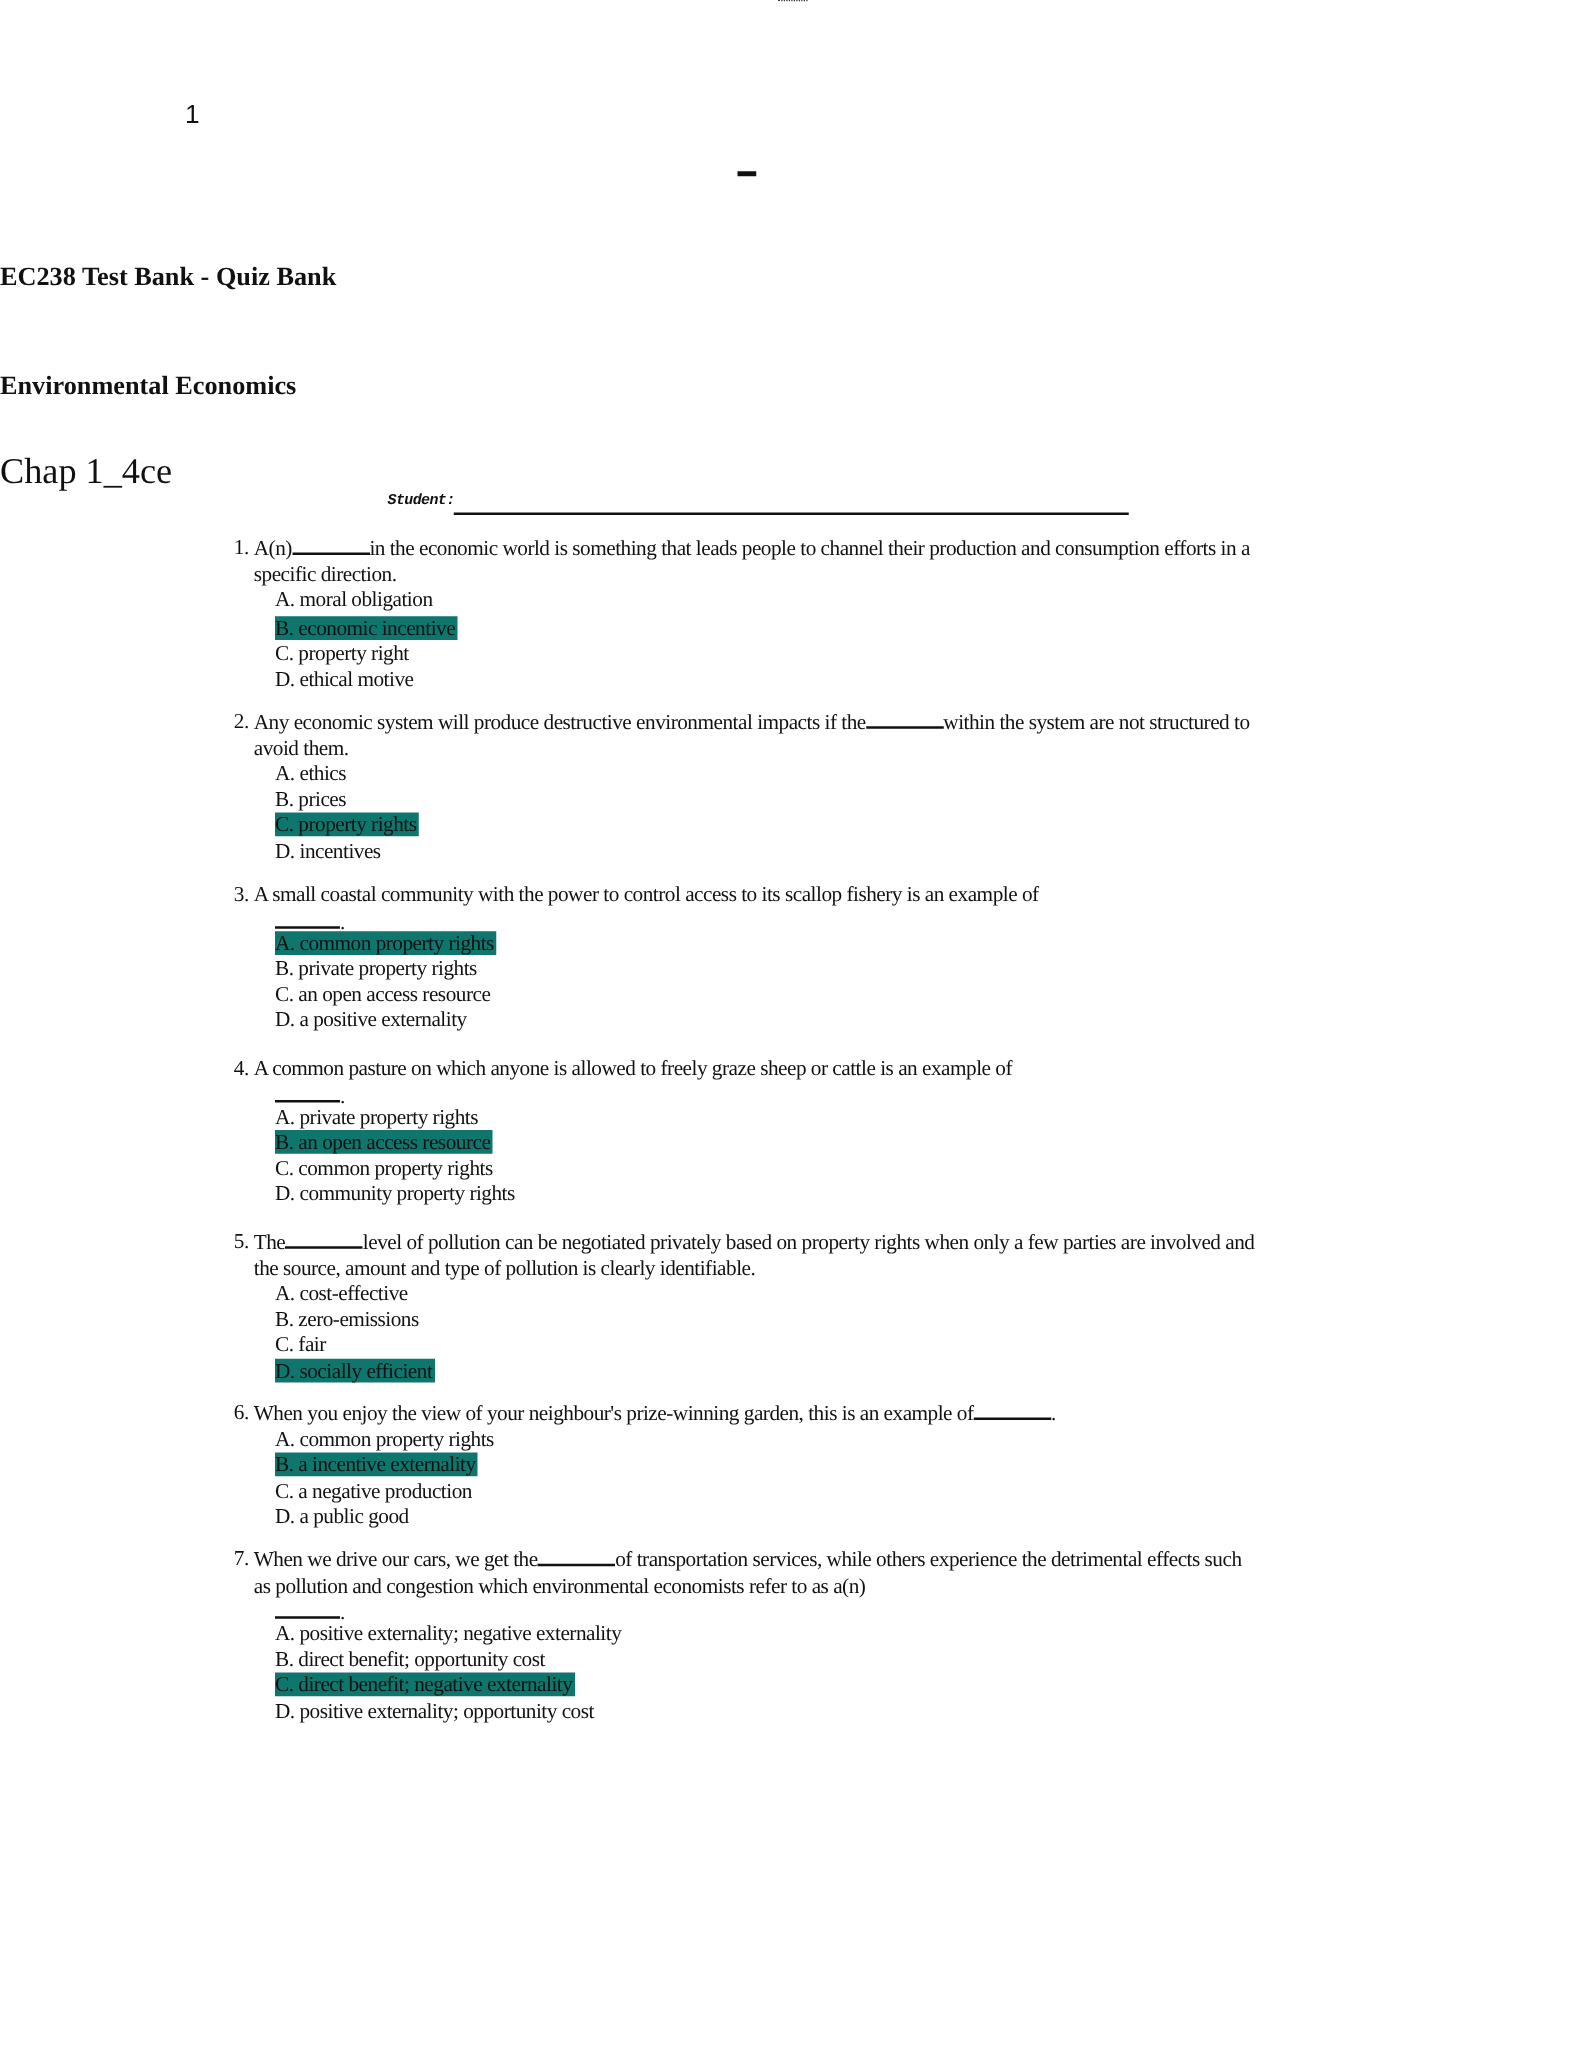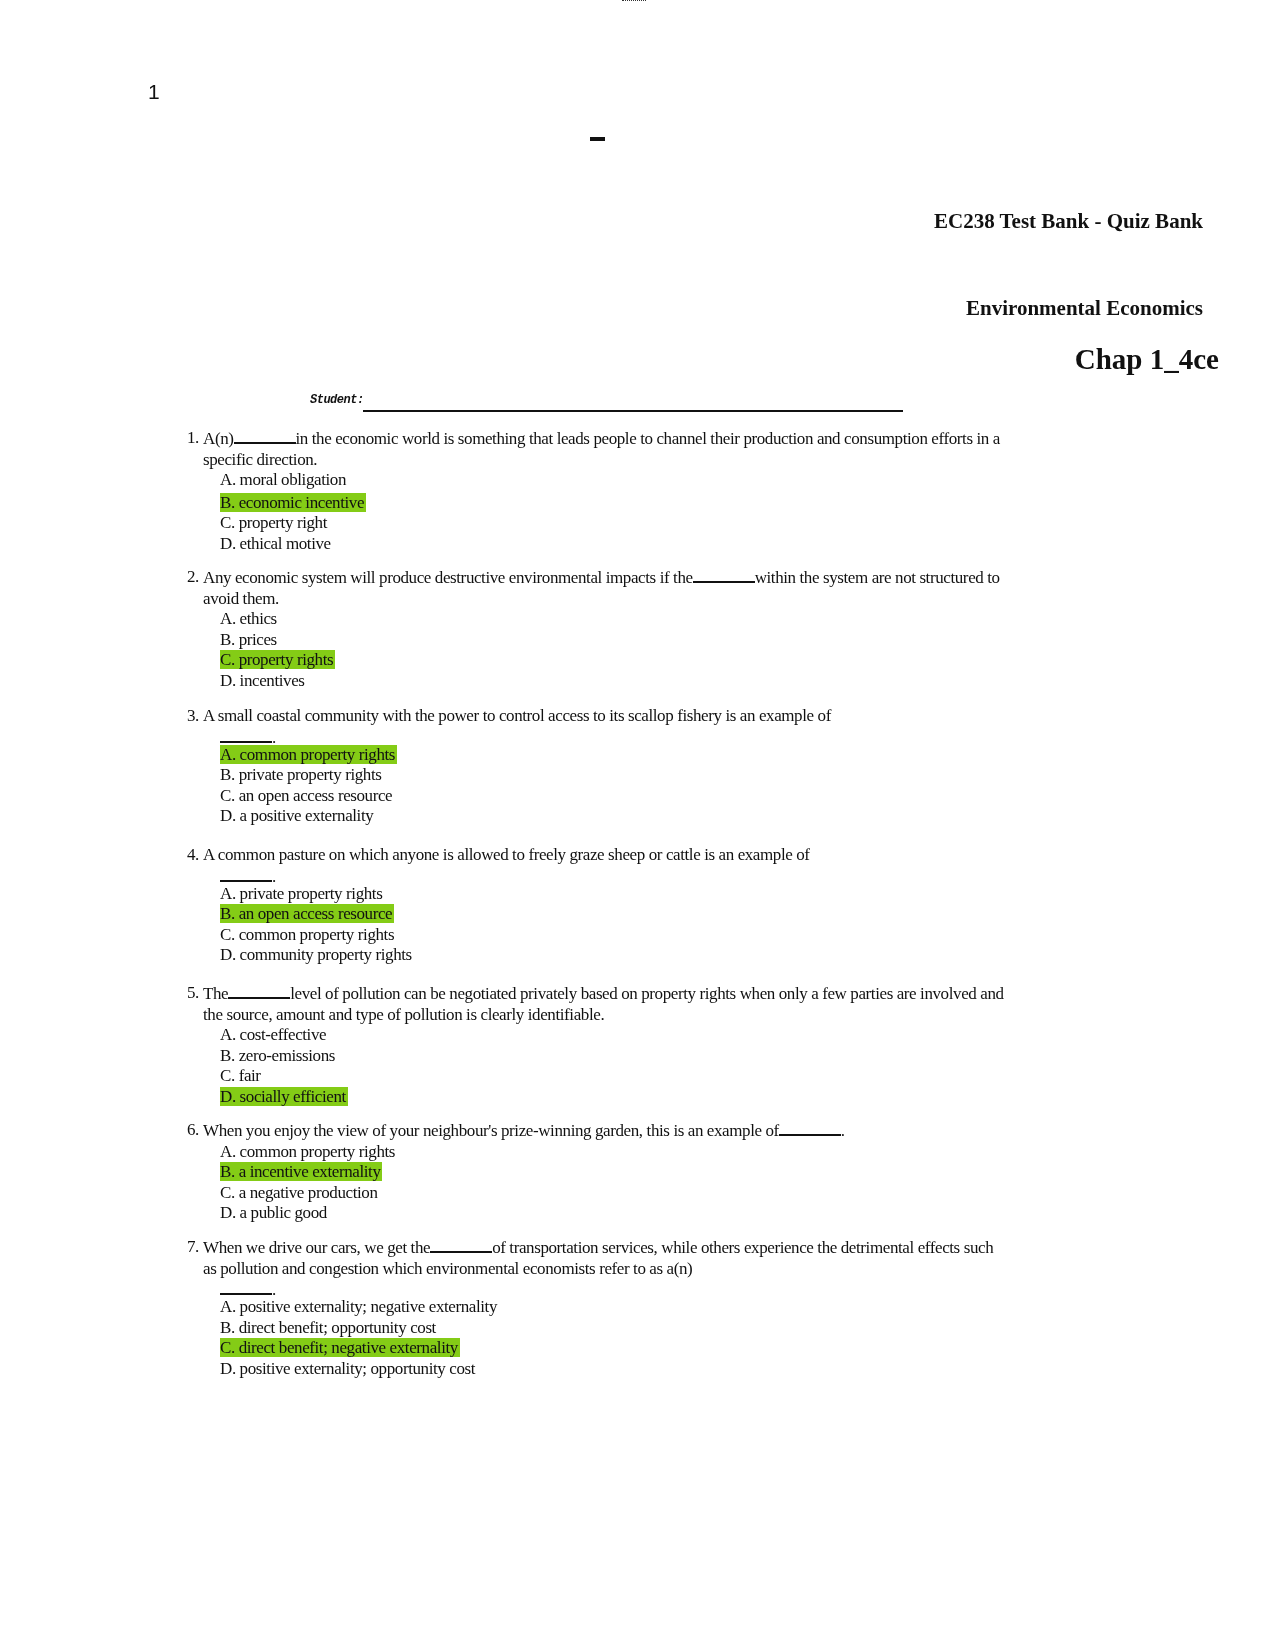--- a/index.html
+++ b/index.html
@@ -2,37 +2,37 @@
 <html><head>
 <meta charset="utf-8">
 <style>
   html, body { margin:0; padding:0; background:#ffffff; }
   body { width:1275px; height:1650px; position:relative; overflow:hidden;
          font-family:"Liberation Serif", "DejaVu Serif", serif; color:#111; }
   .abs { position:absolute; }
   .page-num { left:148px; top:80px; font-family:"Liberation Sans","DejaVu Sans",sans-serif; font-size:21px; }
   .dash { left:590px; top:137px; width:15px; height:4px; background:#111; }
   .top-mark { left:622px; top:0px; width:24px; height:2px; border-top:1px dotted #333; }
-  .title { left:0; width:1203px; text-align:right; font-weight:bold; }
+  .title { left:0; width:1203px; text-align:left; font-weight:bold; }
   .t1 { top:209px; font-size:21px; }
   .t2 { top:296px; font-size:21px; }
-  .t3 { top:343px; font-size:29px; font-weight:bold;padding-left:16px; }
+  .t3 { top:361px; font-size:29px; font-weight:normal; }
   .student { left:310px; top:393px; font-family:Liberation Mono, monospace; font-style:italic;
              font-size:12px; font-weight:bold; letter-spacing:-0.5px; }
   .student-line { left:363px; top:410px; width:540px; height:2px; background:#111; }
 
   .q { position:absolute; left:187px; width:820px; font-size:17px; line-height:20.5px; letter-spacing:-0.4px; }
   .q .num { position:absolute; left:0; top:0; }
   .q .stem { margin-left:16px; }
   .q .blank { display:inline-block; width:62px; border-bottom:2px solid #111; height:14px; vertical-align:baseline; }
   .q .blankline { margin-left:33px; height:18px; }
   .q .blankline .blank { width:52px; }
   .opts { margin-left:33px; }
   .opt { display:block; height:20.5px; white-space:nowrap; }
-  .opt span.hl { background:#84cc16; padding:0 2px 0 0; }
+  .opt span.hl { background:#0f766e; padding:0 2px 0 0; }
   .opt.sp { margin-top:2px; }
 </style>
 </head>
 <body>
 
 <div class="abs top-mark"></div>
 <div class="abs page-num">1</div>
 <div class="abs dash"></div>
 
 <div class="abs title t1">EC238 Test Bank - Quiz Bank</div>

